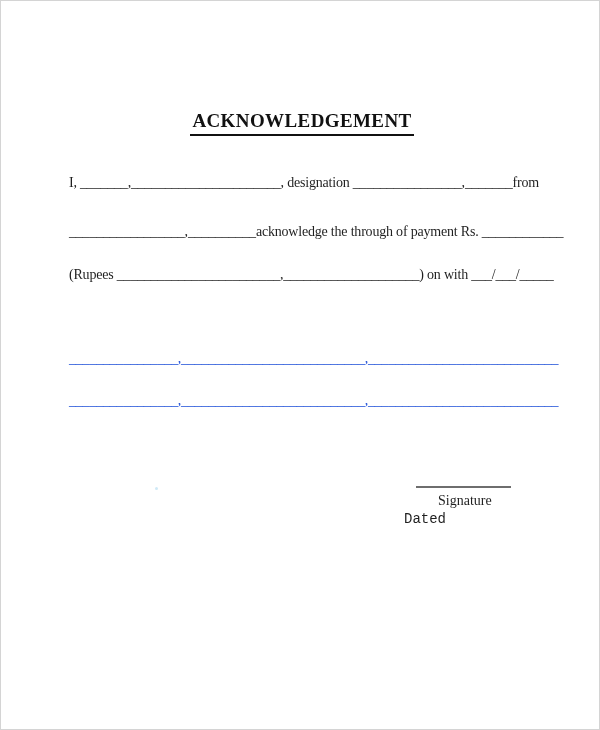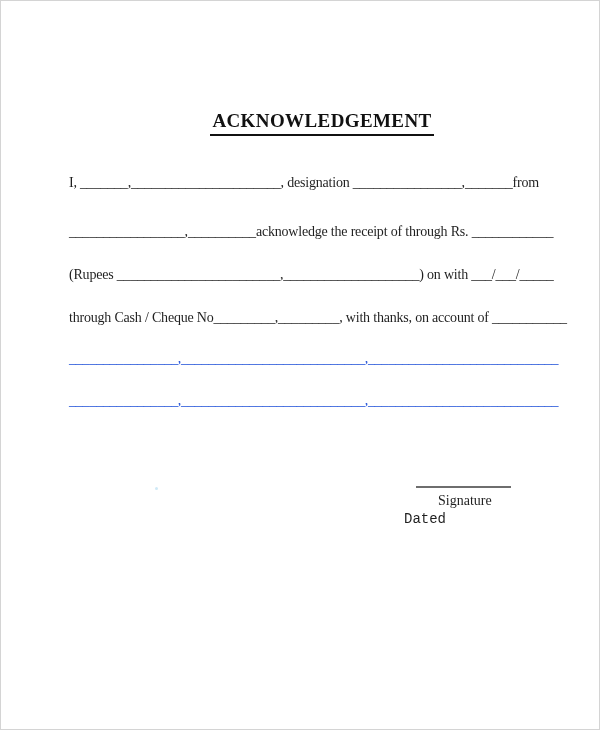--- a/index.html
+++ b/index.html
@@ -12,21 +12,21 @@
     position: relative;
     width: 598px;
     height: 728px;
     background: #ffffff;
     border: 1px solid #d4d4d4;
     overflow: hidden;
   }
   .doc-title-wrap {
     position: absolute;
     top: 108px;
-    left: 76px;
+    left: 56px;
     width: 490px;
     text-align: center;
   }
   .doc-title {
     display: inline-block;
     font-size: 19px;
     font-weight: bold;
     color: #111111;
     letter-spacing: 0.4px;
     padding: 0 2px 1px 2px;
@@ -91,25 +91,24 @@
 <body>
 
 <div class="page">
 
   <div class="doc-title-wrap">
     <span class="doc-title">ACKNOWLEDGEMENT</span>
   </div>
 
   <div class="form-line l1">I, _______,______________________, designation ________________,_______from</div>
 
-  <div class="form-line l2">_________________,__________acknowledge the receipt of through Rs. ____________</div>
+  <div class="form-line l2">_________________,__________acknowledge the through of payment Rs. ____________</div>
 
   <div class="form-line l3">(Rupees ________________________,____________________) on with ___/___/_____</div>
 
-  <div class="form-line l4">through Cash / Cheque No_________,_________, with thanks, on account of ___________</div>
 
   <div class="form-line blank-rule l5">________________,___________________________,____________________________</div>
 
   <div class="form-line blank-rule l6">________________,___________________________,____________________________</div>
 
   <div class="scan-dot"></div>
 
   <div class="sig-rule"></div>
 
   <div class="sig-label">Signature</div>

